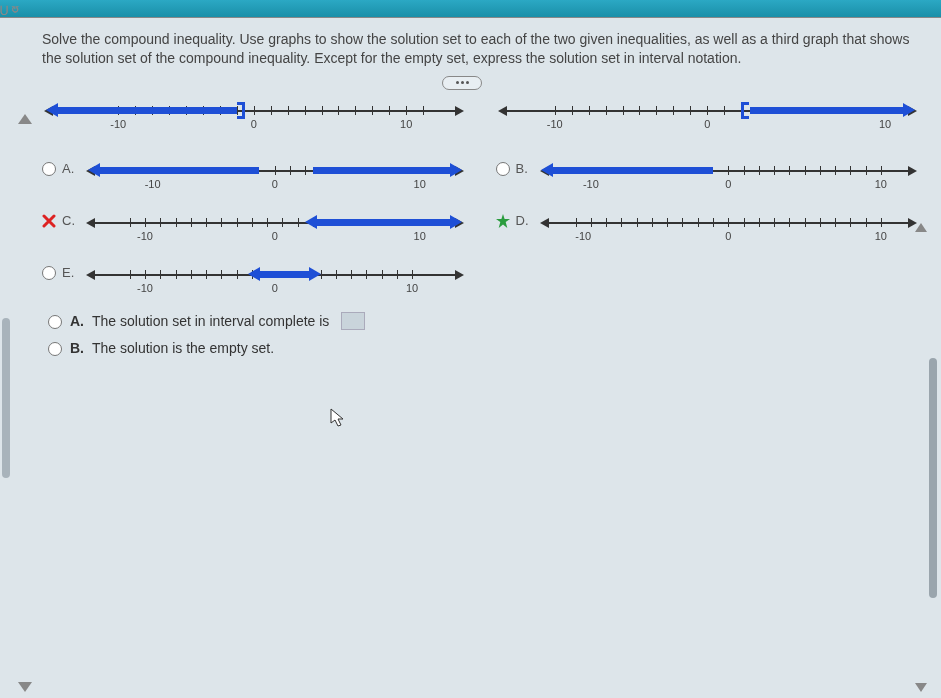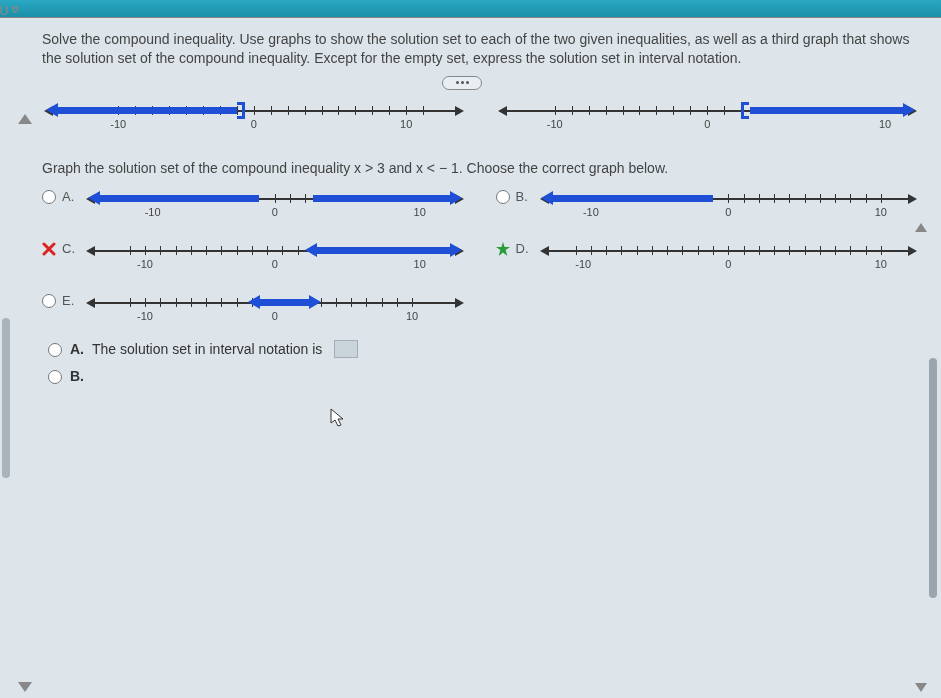--- a/index.html
+++ b/index.html
@@ -324,21 +324,20 @@
         <div class="blue-seg" style="left:60%;width:37%"></div>
         <div class="blue-arrow-r" style="right:1%"></div>
         <div class="bracket left-open" style="left:58%"></div>
         <div class="tick-label" style="left:14%">-10</div>
         <div class="tick-label" style="left:50%">0</div>
         <div class="tick-label" style="left:92%">10</div>
       </div>
     </div>
   </div>
 
-  <p class="question-text">Graph the solution set of the compound inequality x &gt; 3 and x &lt; − 1. Choose the correct graph below.</p>
 
   <div class="choices">
 
     <div class="choice">
       <div class="radio"></div>
       <div class="choice-label">A.</div>
       <div class="choice-graph">
           <div class="graph">
         <div class="axis"></div>
             <div class="arrow-l"></div>
@@ -494,26 +493,27 @@
         </div>
     </div>
 
   </div>
 
 
   <div class="answer-choices">
     <div class="answer-row">
       <div class="radio"></div>
       <span style="font-weight:bold">A.</span>
-      <span>The solution set in interval notation is</span>
+      <span>The solution set in interval complete is</span>
       <span class="answer-box"></span>
     </div>
     <div class="answer-row">
       <div class="radio"></div>
       <span style="font-weight:bold">B.</span>
+      <span>The solution is the empty set.</span>
     </div>
   </div>
 
   <svg class="cursor-ptr" width="16" height="20">
     <path d="M1 1 L1 15 L5 12 L8 18 L11 17 L8 11 L13 11 Z" fill="#fff" stroke="#333" stroke-width="1"></path>
   </svg>
 
   <div class="side-up"></div>
   <div class="scrollbar-v"></div>
   <div class="side-down"></div>

